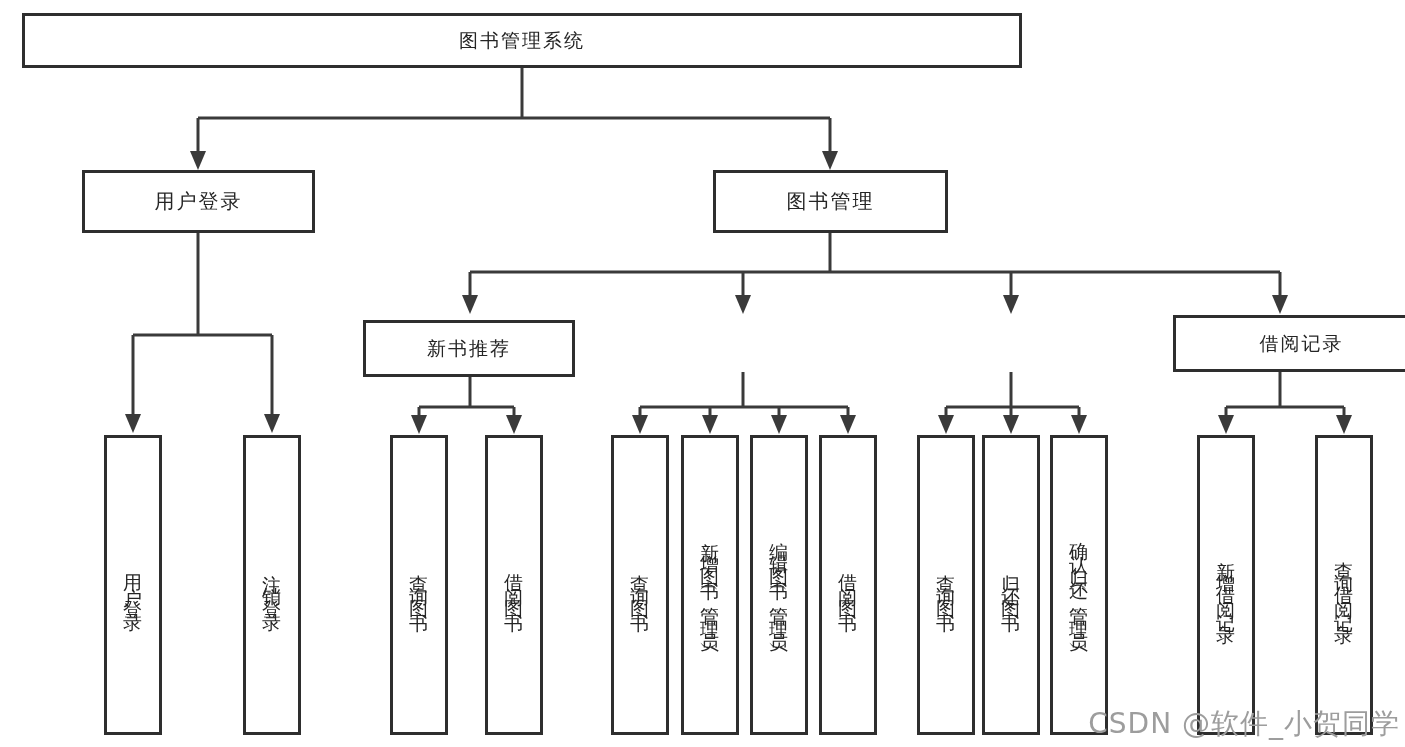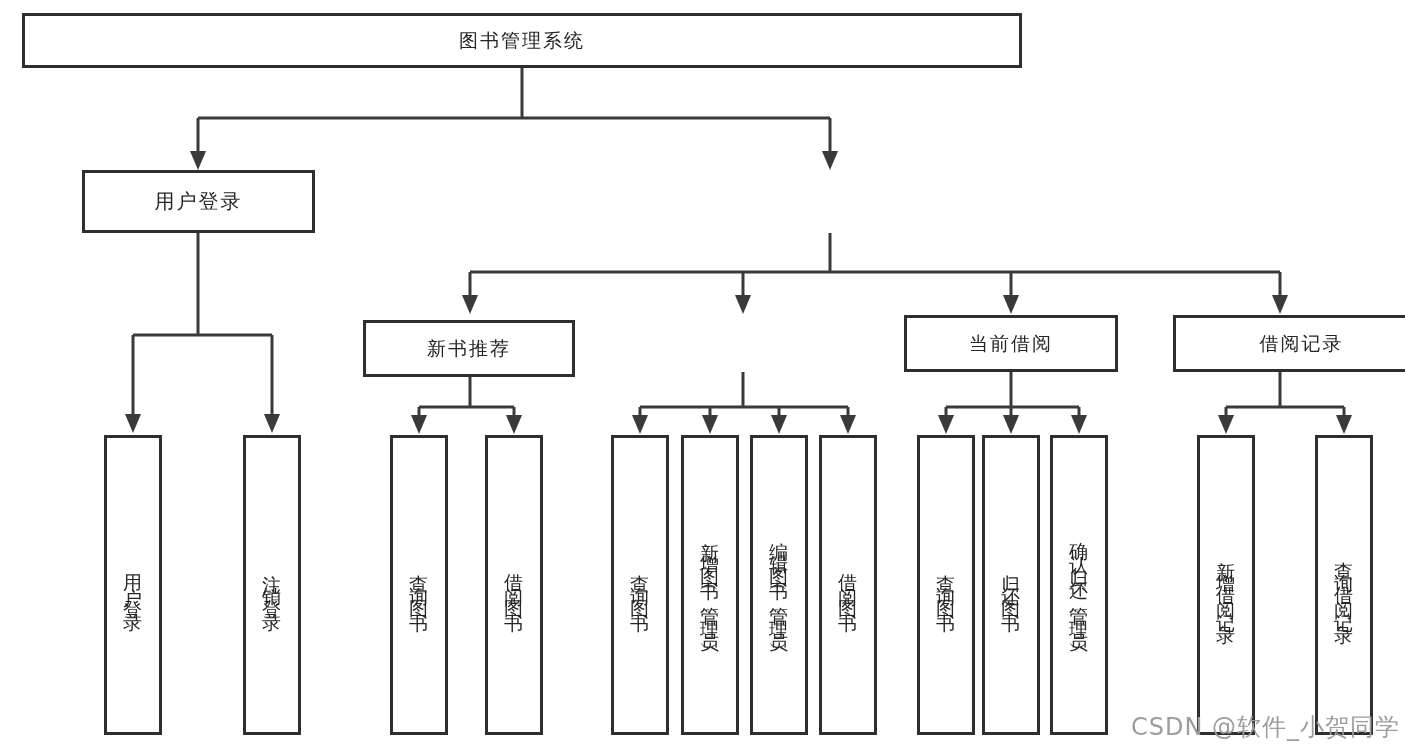--- a/index.html
+++ b/index.html
@@ -51,21 +51,21 @@
     text-orientation: mixed;
     font-size: 19px;
     letter-spacing: 13px;
     line-height: 1;
     white-space: nowrap;
   }
   .watermark {
     position: absolute;
     right: 5px;
     bottom: 4px;
-    font-size: 24px;
+    font-size: 28px;
     color: #9d9d9d;
     letter-spacing: 1px;
     z-index: 10;
   }
 </style>
 </head>
 <body>
 
 <div class="canvas">
 
@@ -131,27 +131,27 @@
     <polygon points="1336,415 1352,415 1344,434"></polygon>
   </svg>
 
   <div class="box" style="left:22px; top:13px; width:1000px; height:55px;">
     <span>图书管理系统</span>
   </div>
 
   <div class="box lvl2" style="left:82px; top:170px; width:233px; height:63px;">
     <span>用户登录</span>
   </div>
+  <div class="box lvl2" style="left:713px; top:170px; width:235px; height:63px;">
+    <span>图书管理</span>
+  </div>
 
   <div class="box" style="left:363px; top:320px; width:212px; height:57px;">
     <span>新书推荐</span>
   </div>
-  <div class="box" style="left:904px; top:315px; width:214px; height:57px;">
-    <span>当前借阅</span>
-  </div>
   <div class="box" style="left:1173px; top:315px; width:257px; height:57px;">
     <span>借阅记录</span>
   </div>
 
   <div class="leaf" style="left:104px;">
     <span>用户登录</span>
   </div>
   <div class="leaf" style="left:243px;">
     <span>注销登录</span>
   </div>

